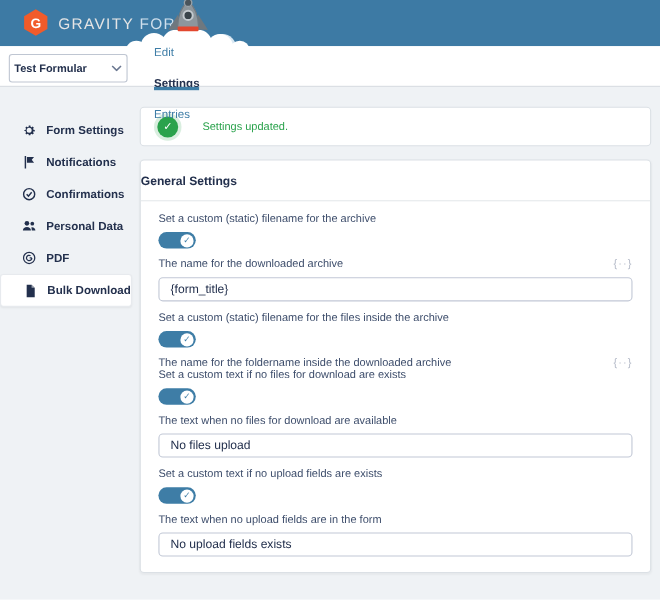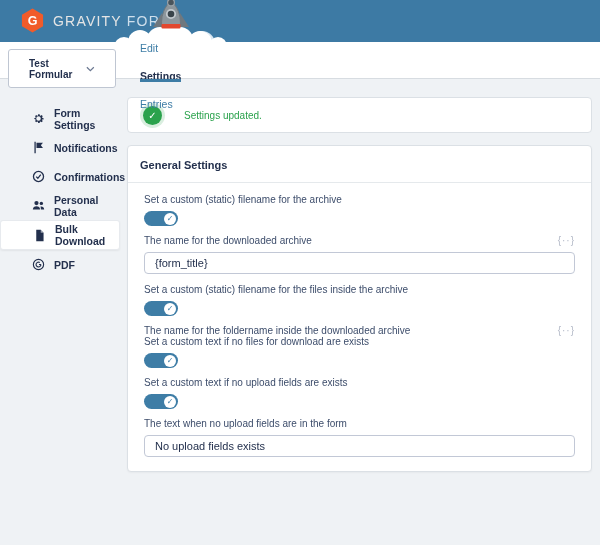--- a/index.html
+++ b/index.html
@@ -11,44 +11,44 @@
   .header { position:absolute; top:0; left:0; right:0; height:42px; background:#3d7aa4; z-index:1; }
   .brand { position:absolute; left:20px; top:8px; display:flex; align-items:center; gap:8px; }
   .brand-badge { width:25px; height:25px; display:block; }
   .brand-text { display:flex; gap:5px; align-items:baseline; }
   .brand-bold { color:#e5e5e5; font-weight:normal; font-size:14px; letter-spacing:1.2px; }
   .brand-light { color:#cfdfec; font-weight:normal; font-size:14px; letter-spacing:1.2px; }
   .rocket-wrap { position:absolute; top:0; left:106px; width:132px; height:50px; z-index:3; pointer-events:none; }
 
   
   .toolbar { position:absolute; top:42px; left:0; right:0; height:37px; background:#fff; border-bottom:1px solid #d7dce1; z-index:2; }
-  .form-select { position:absolute; left:8px; top:7px; width:108px; height:39px; background:#fff; border:1px solid #bfc6d2; border-radius:3px; display:flex; align-items:center; justify-content:space-between; padding:0 20px; cursor:pointer; }
+  .form-select { position:absolute; left:8px; top:7px; width:108px; height:26px; background:#fff; border:1px solid #bfc6d2; border-radius:3px; display:flex; align-items:center; justify-content:space-between; padding:0 4px; cursor:pointer; }
   .form-select-label { font-size:10px; font-weight:bold; color:#23304d; }
   .tabs { position:absolute; left:140px; top:0; height:37px; display:flex; gap:16px;flex-direction:column; }
   .tab { position:relative; height:100%; display:flex; align-items:center; font-size:10.5px; color:#3e7da6; cursor:pointer; }
   .tab.active { color:#23304d; font-weight:bold; }
   .tab.active::after { content:''; position:absolute; left:0; right:0; bottom:0; height:3px; background:#3e7da6; }
   .preview-btn { position:absolute; right:8px; top:7px; height:23px; padding:0 13px; background:#fff; border:1px solid #c3c9d5; border-radius:3px; font-size:10px; font-weight:bold; color:#23304d; font-family:inherit; cursor:pointer; box-shadow:0 1px 1px rgba(0,0,0,.04); }
 
   
   .sidebar { position:absolute; left:0; top:104px; width:120px; z-index:2; }
-  .side-item { height:29px; display:flex; align-items:center; gap:9px; padding-left:32px; font-size:10.5px; font-weight:bold; color:#23304d; cursor:pointer; }
+  .side-item { height:29px; display:flex; align-items:center; gap:9px; padding-left:20px; font-size:10.5px; font-weight:bold; color:#23304d; cursor:pointer; }
   .side-item.active { background:#fff; border:1px solid #e7eaee; border-radius:3px; box-shadow:0 1px 2px rgba(0,0,0,.06); height:30px; }
   .side-icon { width:13px; height:13px; flex:0 0 13px; display:block; }
   .side-icon svg { display:block; width:13px; height:13px; }
 
   
   .main { position:absolute; left:127px; top:97px; width:465px; }
 
   .notice { height:36px; background:#fff; border:1px solid #dbe0e5; border-radius:4px; display:flex; align-items:center; padding:0 12px; gap:22px; margin-bottom:12px; }
   .notice-icon { width:19px; height:19px; border-radius:50%; background:#2aa24c; color:#fff; font-size:10px; display:flex; align-items:center; justify-content:center; box-shadow:0 0 0 3px rgba(42,162,76,.18); margin-left:3px; }
   .notice-text { font-size:10px; color:#2aa24c; }
 
   .panel { background:#fff; border:1px solid #dbe0e5; border-radius:4px; box-shadow:0 1px 2px rgba(0,0,0,.04); }
-  .panel-header { padding:9px 12px; border-bottom:1px solid #e5e9ec; }
+  .panel-header { padding:9px 0; border-bottom:1px solid #e5e9ec; }
   .panel-title { font-size:11px; font-weight:bold; color:#23304d; }
   .panel-body { padding:11px 16px 4px; }
 
   .label-row { display:flex; justify-content:space-between; align-items:center; }
   .field-label { font-size:10px; color:#3d4d6b; }
   .merge-tag { font-size:10px; color:#b4bac8; letter-spacing:1px; cursor:pointer; }
 
   .toggle { width:34px; height:15px; background:#3e7da6; border-radius:10px; position:relative; margin:6px 0 9px; cursor:pointer; }
   .toggle .knob { position:absolute; right:2px; top:1.5px; width:12px; height:12px; background:#fff; border-radius:50%; display:flex; align-items:center; justify-content:center; }
   .toggle .tick { color:#3e7da6; font-size:8px; line-height:1; }
@@ -144,37 +144,37 @@
       <span class="side-icon">
         <svg viewBox="0 0 16 16">
             <circle cx="5.5" cy="5" r="2.6" fill="#23304d"></circle>
             <path fill="#23304d" d="M1 13c0-2.5 2-4 4.5-4S10 10.5 10 13z"></path>
             <circle cx="11.5" cy="5.4" r="2.1" fill="#23304d"></circle>
             <path fill="#23304d" d="M10.5 9.3c2.4-.4 4.5 1.2 4.5 3.7h-4z"></path>
           </svg>
       </span>
       <span>Personal Data</span>
     </div>
+    <div class="side-item">
+      <span class="side-icon">
+        <svg viewBox="0 0 16 16">
+            <circle cx="8" cy="8" r="6.3" fill="none" stroke="#23304d" stroke-width="1.4"></circle>
+            <path d="M11 8a3 3 0 1 1-1.4-2.5 M11 8H8.6" fill="none" stroke="#23304d" stroke-width="1.4"></path>
+          </svg>
+      </span>
+      <span>PDF</span>
+    </div>
     <div class="side-item active">
       <span class="side-icon">
         <svg viewBox="0 0 16 16">
             <path fill="#23304d" d="M4 1h5.5L13 4.5V15H4z"></path>
             <path fill="#ffffff" d="M9.5 1v3.5H13z" opacity="0.55"></path>
           </svg>
       </span>
       <span>Bulk Download</span>
-    </div>
-    <div class="side-item">
-      <span class="side-icon">
-        <svg viewBox="0 0 16 16">
-            <circle cx="8" cy="8" r="6.3" fill="none" stroke="#23304d" stroke-width="1.4"></circle>
-            <path d="M11 8a3 3 0 1 1-1.4-2.5 M11 8H8.6" fill="none" stroke="#23304d" stroke-width="1.4"></path>
-          </svg>
-      </span>
-      <span>PDF</span>
     </div>
   </div>
 
   <div class="main">
 
     <div class="notice">
       <span class="notice-icon">✓</span>
       <span class="notice-text">Settings updated.</span>
     </div>
 
@@ -225,20 +225,26 @@
           <div class="label-row">
               <span class="field-label">Set a custom text if no files for download are exists</span>
             </div>
           <div class="toggle" role="switch" aria-checked="true">
             <span class="knob">
                 <span class="tick">✓</span>
               </span>
           </div>
         </div>
 
+        <div class="field">
+          <div class="label-row">
+              <span class="field-label">The text when no files for download are available</span>
+            </div>
+          <input class="text-input" type="text" value="No files upload" style="">
+        </div>
 
         <div class="field">
           <div class="label-row">
               <span class="field-label">Set a custom text if no upload fields are exists</span>
             </div>
           <div class="toggle" role="switch" aria-checked="true">
             <span class="knob">
                 <span class="tick">✓</span>
               </span>
           </div>

